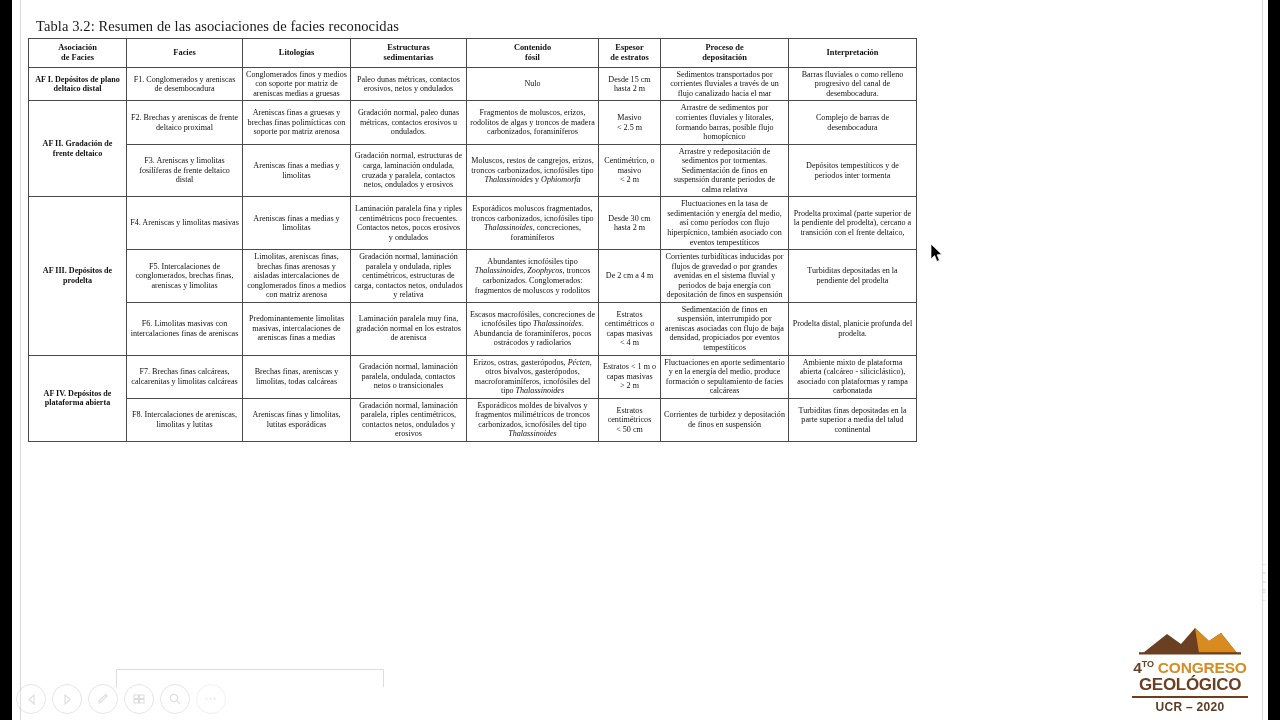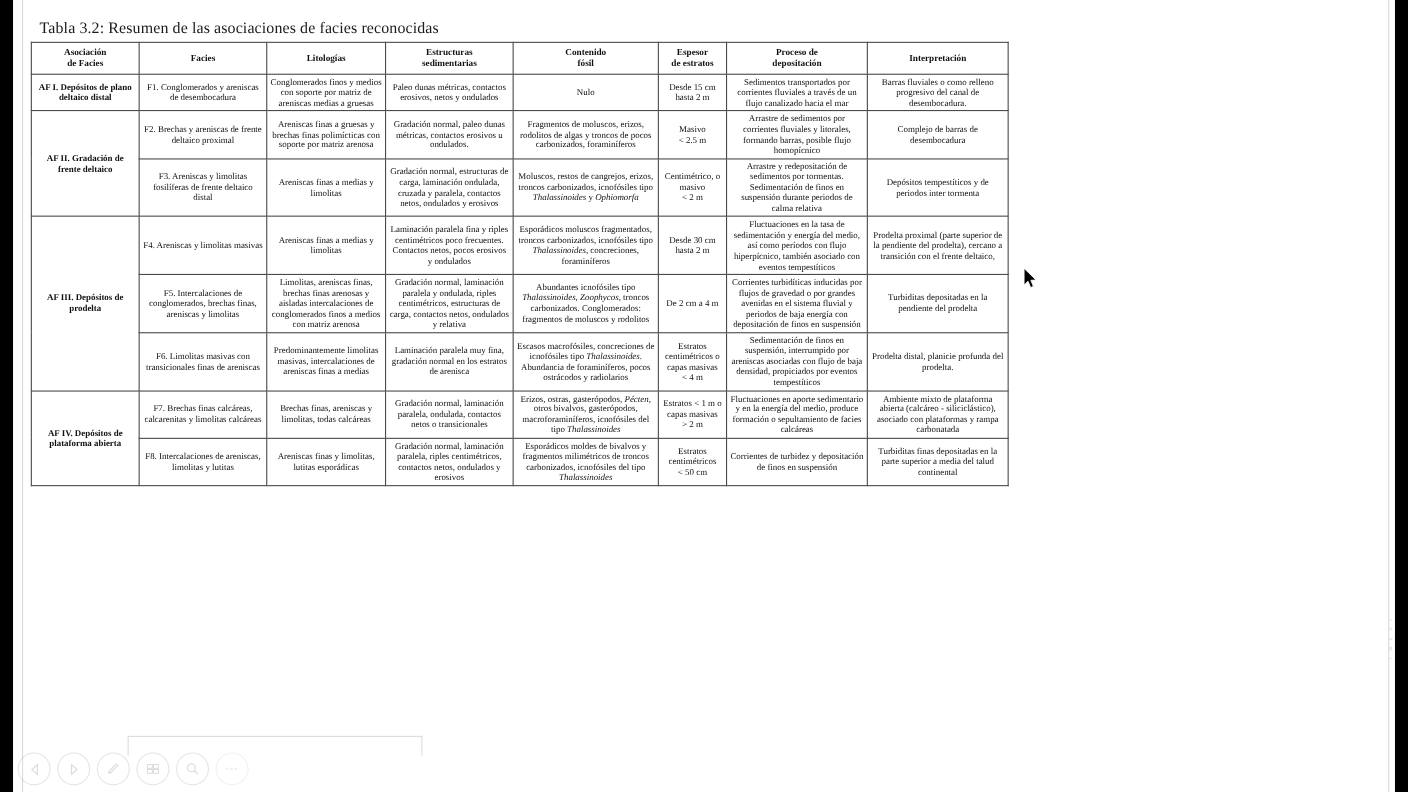--- a/index.html
+++ b/index.html
@@ -211,21 +211,21 @@
             <td>Nulo</td>
             <td>Desde 15 cm hasta 2 m</td>
             <td>Sedimentos transportados por corrientes fluviales a través de un flujo canalizado hacia el mar</td>
             <td>Barras fluviales o como relleno progresivo del canal de desembocadura.</td>
           </tr>
           <tr>
             <td class="af" rowspan="2">AF II. Gradación de frente deltaico</td>
             <td class="facies-name">F2. Brechas y areniscas de frente deltaico proximal</td>
             <td>Areniscas finas a gruesas y brechas finas polimícticas con soporte por matriz arenosa</td>
             <td>Gradación normal, paleo dunas métricas, contactos erosivos u ondulados.</td>
-            <td>Fragmentos de moluscos, erizos, rodolitos de algas y troncos de pocos carbonizados, foraminíferos</td>
+            <td>Fragmentos de moluscos, erizos, rodolitos de algas y troncos de madera carbonizados, foraminíferos</td>
             <td>Masivo<br>&lt; 2.5 m</td>
             <td>Arrastre de sedimentos por corrientes fluviales y litorales, formando barras, posible flujo homopícnico</td>
             <td>Complejo de barras de desembocadura</td>
           </tr>
           <tr>
             <td class="facies-name">F3. Areniscas y limolitas fosilíferas de frente deltaico distal</td>
             <td>Areniscas finas a medias y limolitas</td>
             <td>Gradación normal, estructuras de carga, laminación ondulada, cruzada y paralela, contactos netos, ondulados y erosivos</td>
             <td>Moluscos, restos de cangrejos, erizos, troncos carbonizados, icnofósiles tipo <span class="it">Thalassinoides</span> y <span class="it">Ophiomorfa</span></td>
             <td>Centimétrico, o masivo<br>&lt; 2 m</td>
@@ -245,21 +245,21 @@
           <tr>
             <td class="facies-name">F5. Intercalaciones de conglomerados, brechas finas,  areniscas y limolitas</td>
             <td>Limolitas, areniscas finas, brechas finas arenosas y aisladas intercalaciones de conglomerados finos a medios con matriz arenosa</td>
             <td>Gradación normal, laminación paralela y ondulada, riples centimétricos, estructuras de carga, contactos netos, ondulados y relativa</td>
             <td>Abundantes icnofósiles tipo <span class="it">Thalassinoides</span>, <span class="it">Zoophycos</span>, troncos carbonizados. Conglomerados: fragmentos de moluscos y rodolitos</td>
             <td>De 2 cm a 4 m</td>
             <td>Corrientes turbidíticas inducidas por flujos de gravedad o por grandes avenidas en el sistema fluvial y periodos de baja energía con depositación de finos en suspensión</td>
             <td>Turbiditas depositadas en la pendiente del prodelta</td>
           </tr>
           <tr>
-            <td class="facies-name">F6. Limolitas masivas con transicionales finas de areniscas</td>
+            <td class="facies-name">F6. Limolitas masivas con intercalaciones finas de areniscas</td>
             <td>Predominantemente limolitas masivas, intercalaciones de areniscas finas a medias</td>
             <td>Laminación paralela muy fina, gradación normal en los estratos de arenisca</td>
             <td>Escasos macrofósiles, concreciones de icnofósiles tipo <span class="it">Thalassinoides</span>. Abundancia de foraminíferos, pocos ostrácodos y radiolarios</td>
             <td>Estratos centimétricos o capas masivas<br>&lt; 4 m</td>
             <td>Sedimentación de finos en suspensión, interrumpido por areniscas asociadas con flujo de baja densidad, propiciados por eventos tempestíticos</td>
             <td>Prodelta distal, planicie profunda del prodelta.</td>
           </tr>
           <tr>
             <td class="af" rowspan="2">AF IV. Depósitos de plataforma abierta</td>
             <td class="facies-name">F7. Brechas finas calcáreas, calcarenitas y limolitas calcáreas</td>
@@ -312,20 +312,34 @@
         <svg width="14" height="14" viewBox="0 0 14 14">
           <circle cx="6" cy="6" r="3.6" fill="none" stroke="#666" stroke-width="1.1"></circle>
           <line x1="8.7" y1="8.7" x2="11.8" y2="11.8" stroke="#666" stroke-width="1.2"></line>
         </svg>
       </div>
       <div class="tb-btn dim">
         <span class="tb-dots">•••</span>
       </div>
     </div>
 
+    <div class="logo">
+      <svg class="mtn" width="106" height="30" viewBox="0 0 106 30">
+        <path d="M6 27 L30 8 L44 18 L58 2 L72 15 L84 7 L100 27 Z" fill="#6b3f22"></path>
+        <path d="M58 2 L72 15 L84 7 L100 27 L62 27 Z" fill="#d88b1e"></path>
+        <rect x="2" y="26.2" width="102" height="2.3" fill="#6b3f22"></rect>
+      </svg>
+      <div class="l1">
+        <span class="c-brown">4</span><span class="c-brown sup">TO</span>
+        <span class="c-orange">CONGRESO</span>
+      </div>
+      <div class="l2 c-brown">GEOLÓGICO</div>
+      <div class="rule"></div>
+      <div class="l3">UCR – 2020</div>
+    </div>
 
     <div class="edge-frag" style="top:560px;">
       ~<br>=<br>≈<br>≡<br>−
     </div>
 
     <div class="cursor">
       <svg width="13" height="20" viewBox="0 0 13 20">
         <path d="M1 1 L1 16 L4.6 12.6 L7 18.4 L9.4 17.3 L7.1 11.8 L11.8 11.5 Z" fill="#000" stroke="#fff" stroke-width=".7"></path>
       </svg>
     </div>

